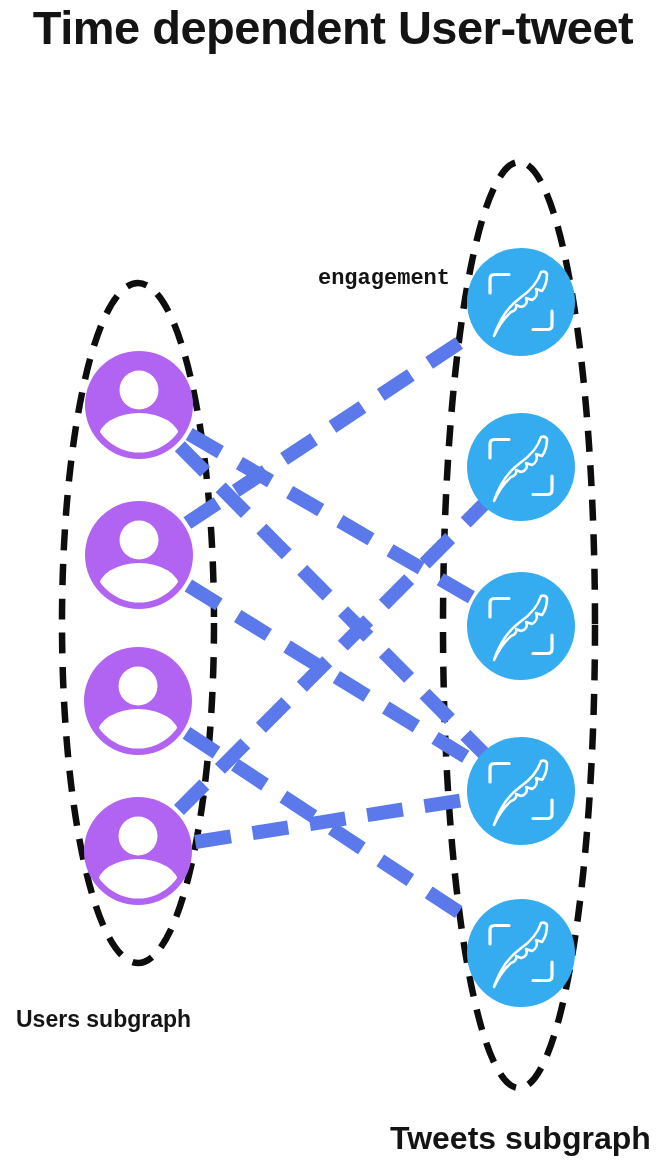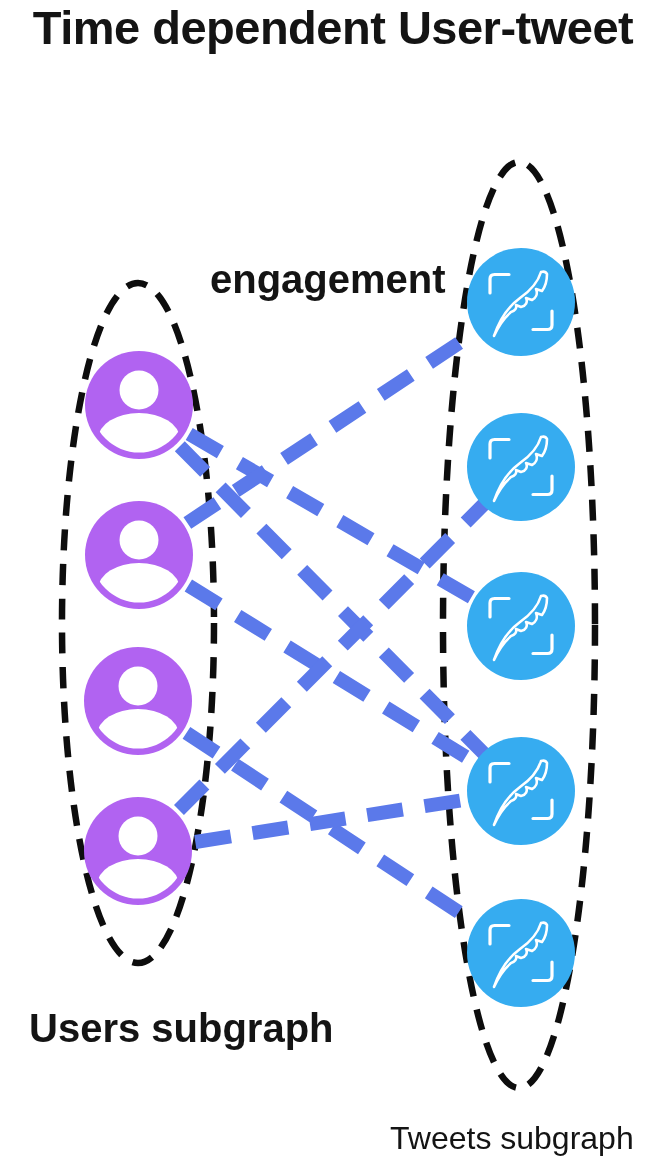--- a/index.html
+++ b/index.html
@@ -11,30 +11,30 @@
     overflow:hidden;
   }
   .title{
     position:absolute;top:-4px;left:0;width:666px;
     text-align:center;
     font-size:47px;font-weight:bold;line-height:64px;
     letter-spacing:-0.5px;
   }
   .edges-label{
     position:absolute;top:260px;left:210px;width:240px;
-    text-align:left;
-    font-size:40px;font-weight:bold;line-height:38px;
+    text-align:right;
+    font-size:22px;font-weight:bold;line-height:38px;font-family:Liberation Mono, monospace;
   }
   .users-label{
-    position:absolute;top:1006px;left:29px;
-    font-size:40px;font-weight:bold;
+    position:absolute;top:1006px;left:16px;
+    font-size:23px;font-weight:bold;
   }
   .tweets-label{
     position:absolute;top:1120px;left:390px;
-    font-size:32px;font-weight:normal;
+    font-size:32px;font-weight:bold;
   }
   svg#graph-svg{position:absolute;top:0;left:0;}
 </style>
 </head>
 <body>
 
 <svg id="graph-svg" width="666" height="1166" viewBox="0 0 666 1166">
   <defs>
     <clipPath id="shoulder-clip">
         <circle cx="0" cy="0" r="47.5"></circle>

